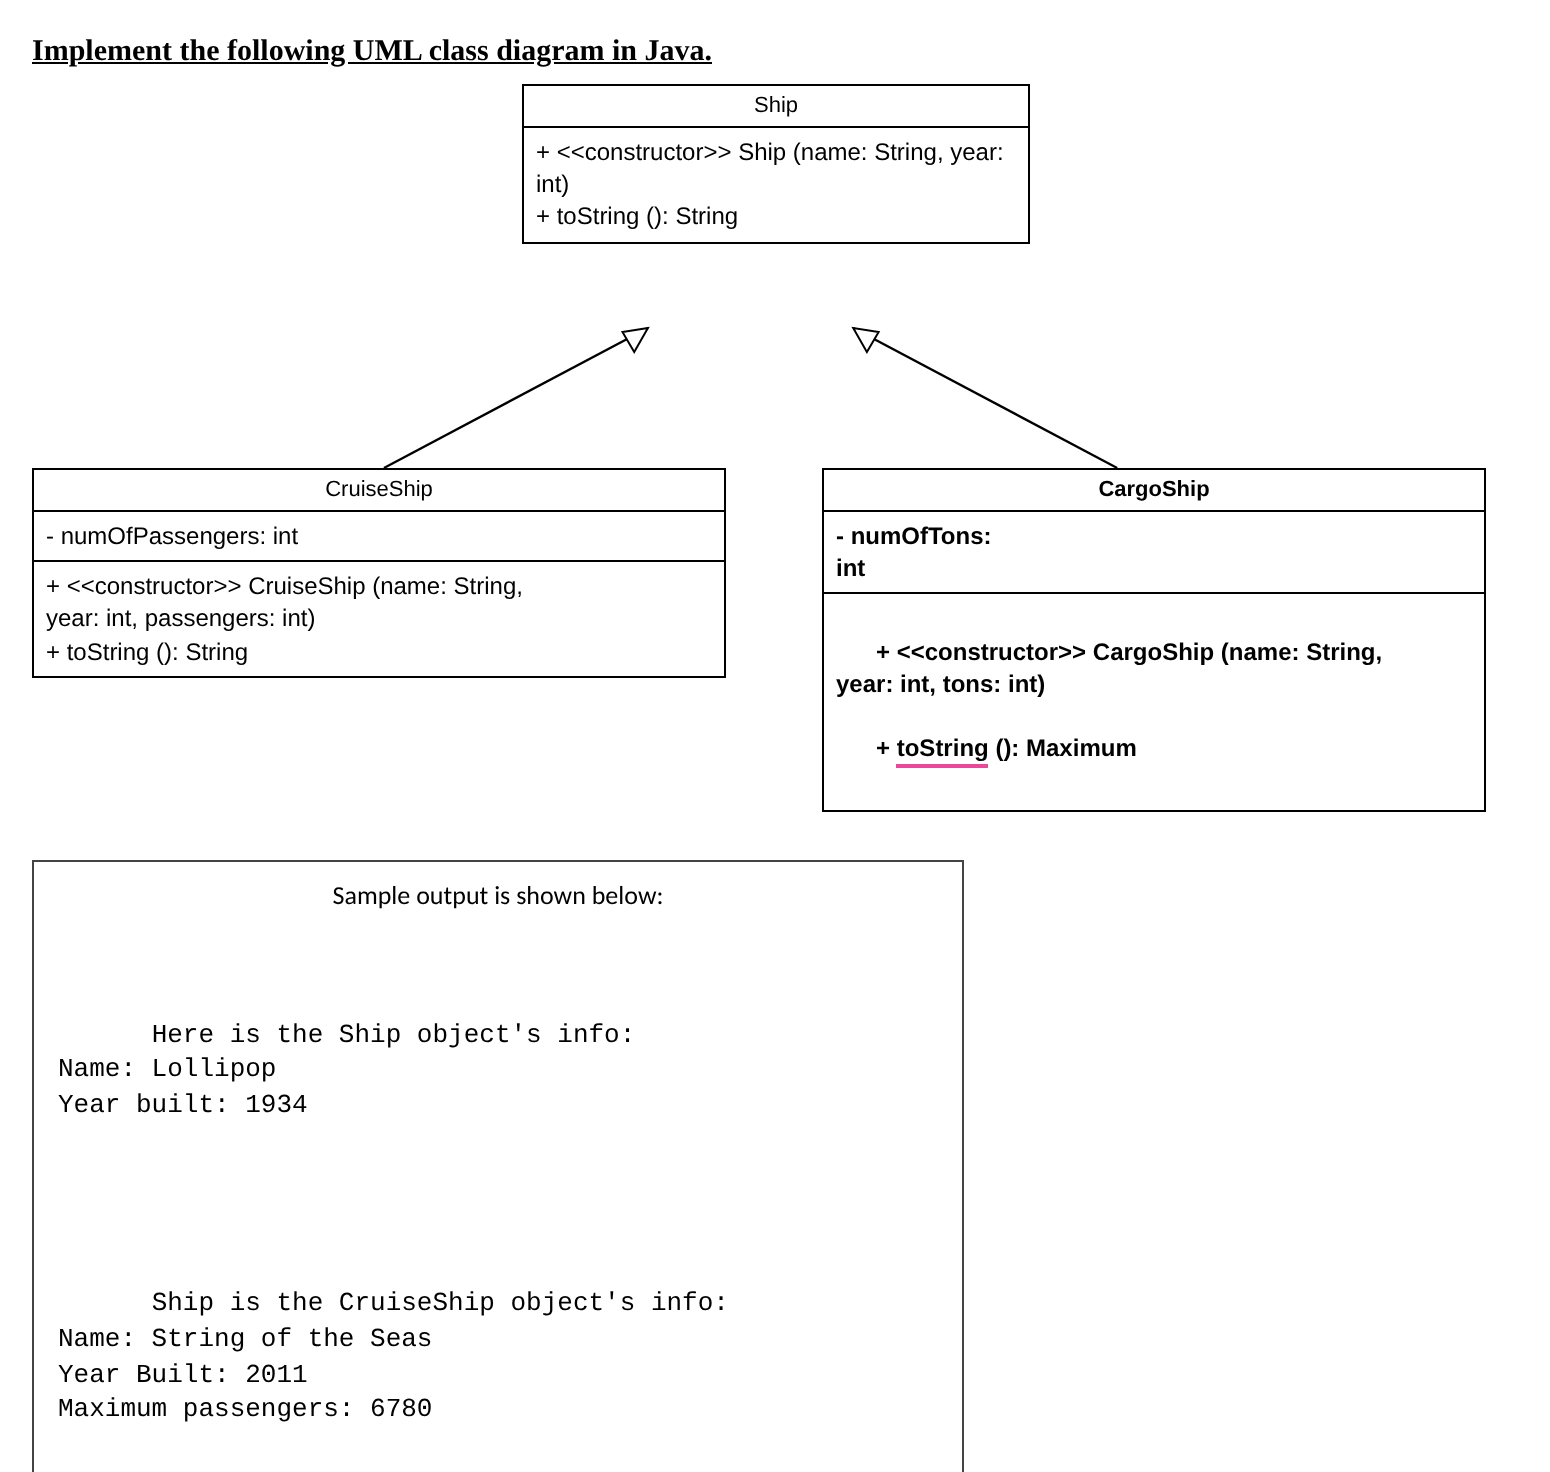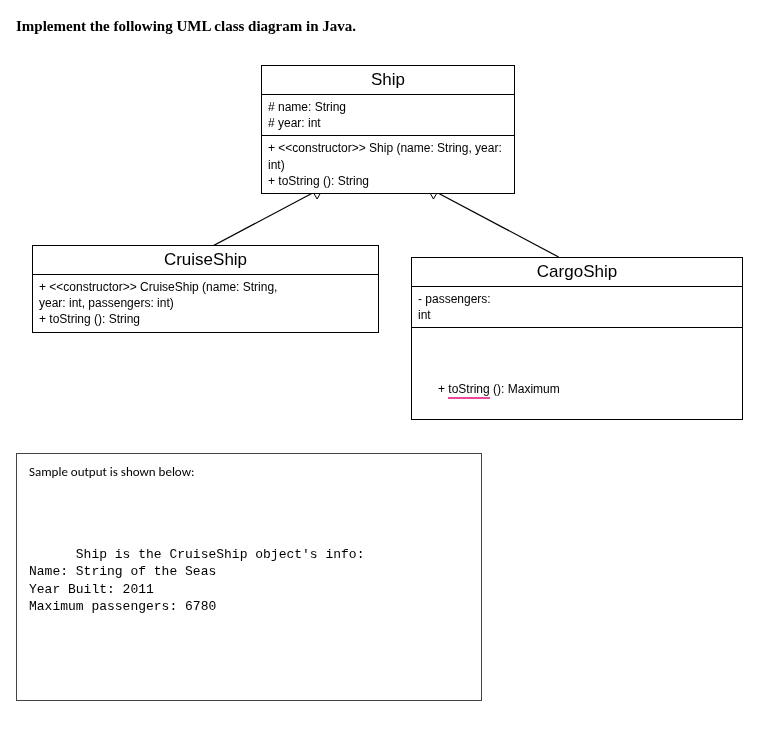--- a/index.html
+++ b/index.html
@@ -8,38 +8,39 @@
     color: #000;
     margin: 0;
     padding: 18px 16px;
     width: 775px;
     box-sizing: border-box;
     background: #fff;
   }
   .heading {
     font-weight: bold;
     font-size: 15px;
-    margin-bottom: 30px;
+    margin-bottom: 7px;
+    text-decoration: underline;
   }
   .uml-area {
     position: relative;
     height: 360px;
     font-family: Arial, Helvetica, sans-serif;
     font-size: 12px;
   }
   .uml-box {
     position: absolute;
     border: 1px solid #000;
     background: #fff;
   }
   .uml-title {
     text-align: center;
     border-bottom: 1px solid #000;
     padding: 4px 6px;
-    font-size: 17px;
+    font-size: 11px;
   }
   .uml-attrs {
     border-bottom: 1px solid #000;
     padding: 4px 6px;
     white-space: pre-wrap;
     line-height: 1.35;
   }
   .uml-ops {
     padding: 4px 6px;
     white-space: pre-wrap;
@@ -55,21 +56,21 @@
   }
   .output-box {
     border: 1px solid #444;
     width: 440px;
     margin-top: 28px;
     padding: 10px 12px 14px 12px;
     font-family: Calibri, Arial, sans-serif;
     font-size: 13px;
   }
   .output-caption {
-    margin-bottom: 14px;
+    text-align: center;
   }
   .mono {
     font-family: "Courier New", Courier, monospace;
     font-size: 13px;
     white-space: pre;
     line-height: 1.35;
   }
   .mono .block {
     display: block;
     margin-bottom: 12px;
@@ -89,49 +90,54 @@
 
   <svg class="connectors" viewBox="0 0 760 360" preserveAspectRatio="none">
     <line x1="315" y1="122" x2="180" y2="192" stroke="#000" stroke-width="1.2"></line>
     <polygon points="315,122 302,124 308,134" fill="#fff" stroke="#000" stroke-width="1"></polygon>
     <line x1="420" y1="122" x2="555" y2="192" stroke="#000" stroke-width="1.2"></line>
     <polygon points="420,122 427,134 433,124" fill="#fff" stroke="#000" stroke-width="1"></polygon>
   </svg>
 
   <div class="uml-box" style="left:245px; top:0; width:252px;">
     <div class="uml-title">Ship</div>
-    <div class="uml-attrs"># name: String
-# year: int</div>
     <div class="uml-ops">+ &lt;&lt;constructor&gt;&gt; Ship (name: String, year:
 int)
 + toString (): String</div>
   </div>
 
-  <div class="uml-box" style="left:0px; top:180px; width:345px;margin-left:16px;">
+  <div class="uml-box" style="left:0px; top:192px; width:345px;">
     <div class="uml-title">CruiseShip</div>
+    <div class="uml-attrs">- numOfPassengers: int</div>
     <div class="uml-ops">+ &lt;&lt;constructor&gt;&gt; CruiseShip (name: String,
 year: int, passengers: int)
 + toString (): String</div>
   </div>
 
-  <div class="uml-box" style="left:395px; top:192px; width:330px;">
+  <div class="uml-box" style="left:395px; top:192px; width:330px;font-weight:bold;">
     <div class="uml-title">CargoShip</div>
-    <div class="uml-attrs">- passengers:
+    <div class="uml-attrs">- numOfTons:
 int</div>
     <div class="uml-ops">
-      <br>
+      <span>+ &lt;&lt;constructor&gt;&gt; CargoShip (name: String,
+year: int, tons: int)</span><br>
       <span>+ </span><span class="gray-under">toString</span><span> (): Maximum</span>
     </div>
   </div>
 
 </div>
 
 <div class="output-box">
   <div class="output-caption">Sample output is shown below:</div>
   <div class="mono">
+    <span class="block">
+      <span>Here is the Ship object's info:</span>
+<span>Name: Lollipop</span>
+<span>Year built: 1934</span>
+    </span>
     <span class="block">
       <span>Ship is the CruiseShip object's info:</span>
 <span>Name: String of the Seas</span>
 <span>Year Built: 2011</span>
 <span>Maximum passengers: 6780</span>
     </span>
     
   </div>
 </div>
 

